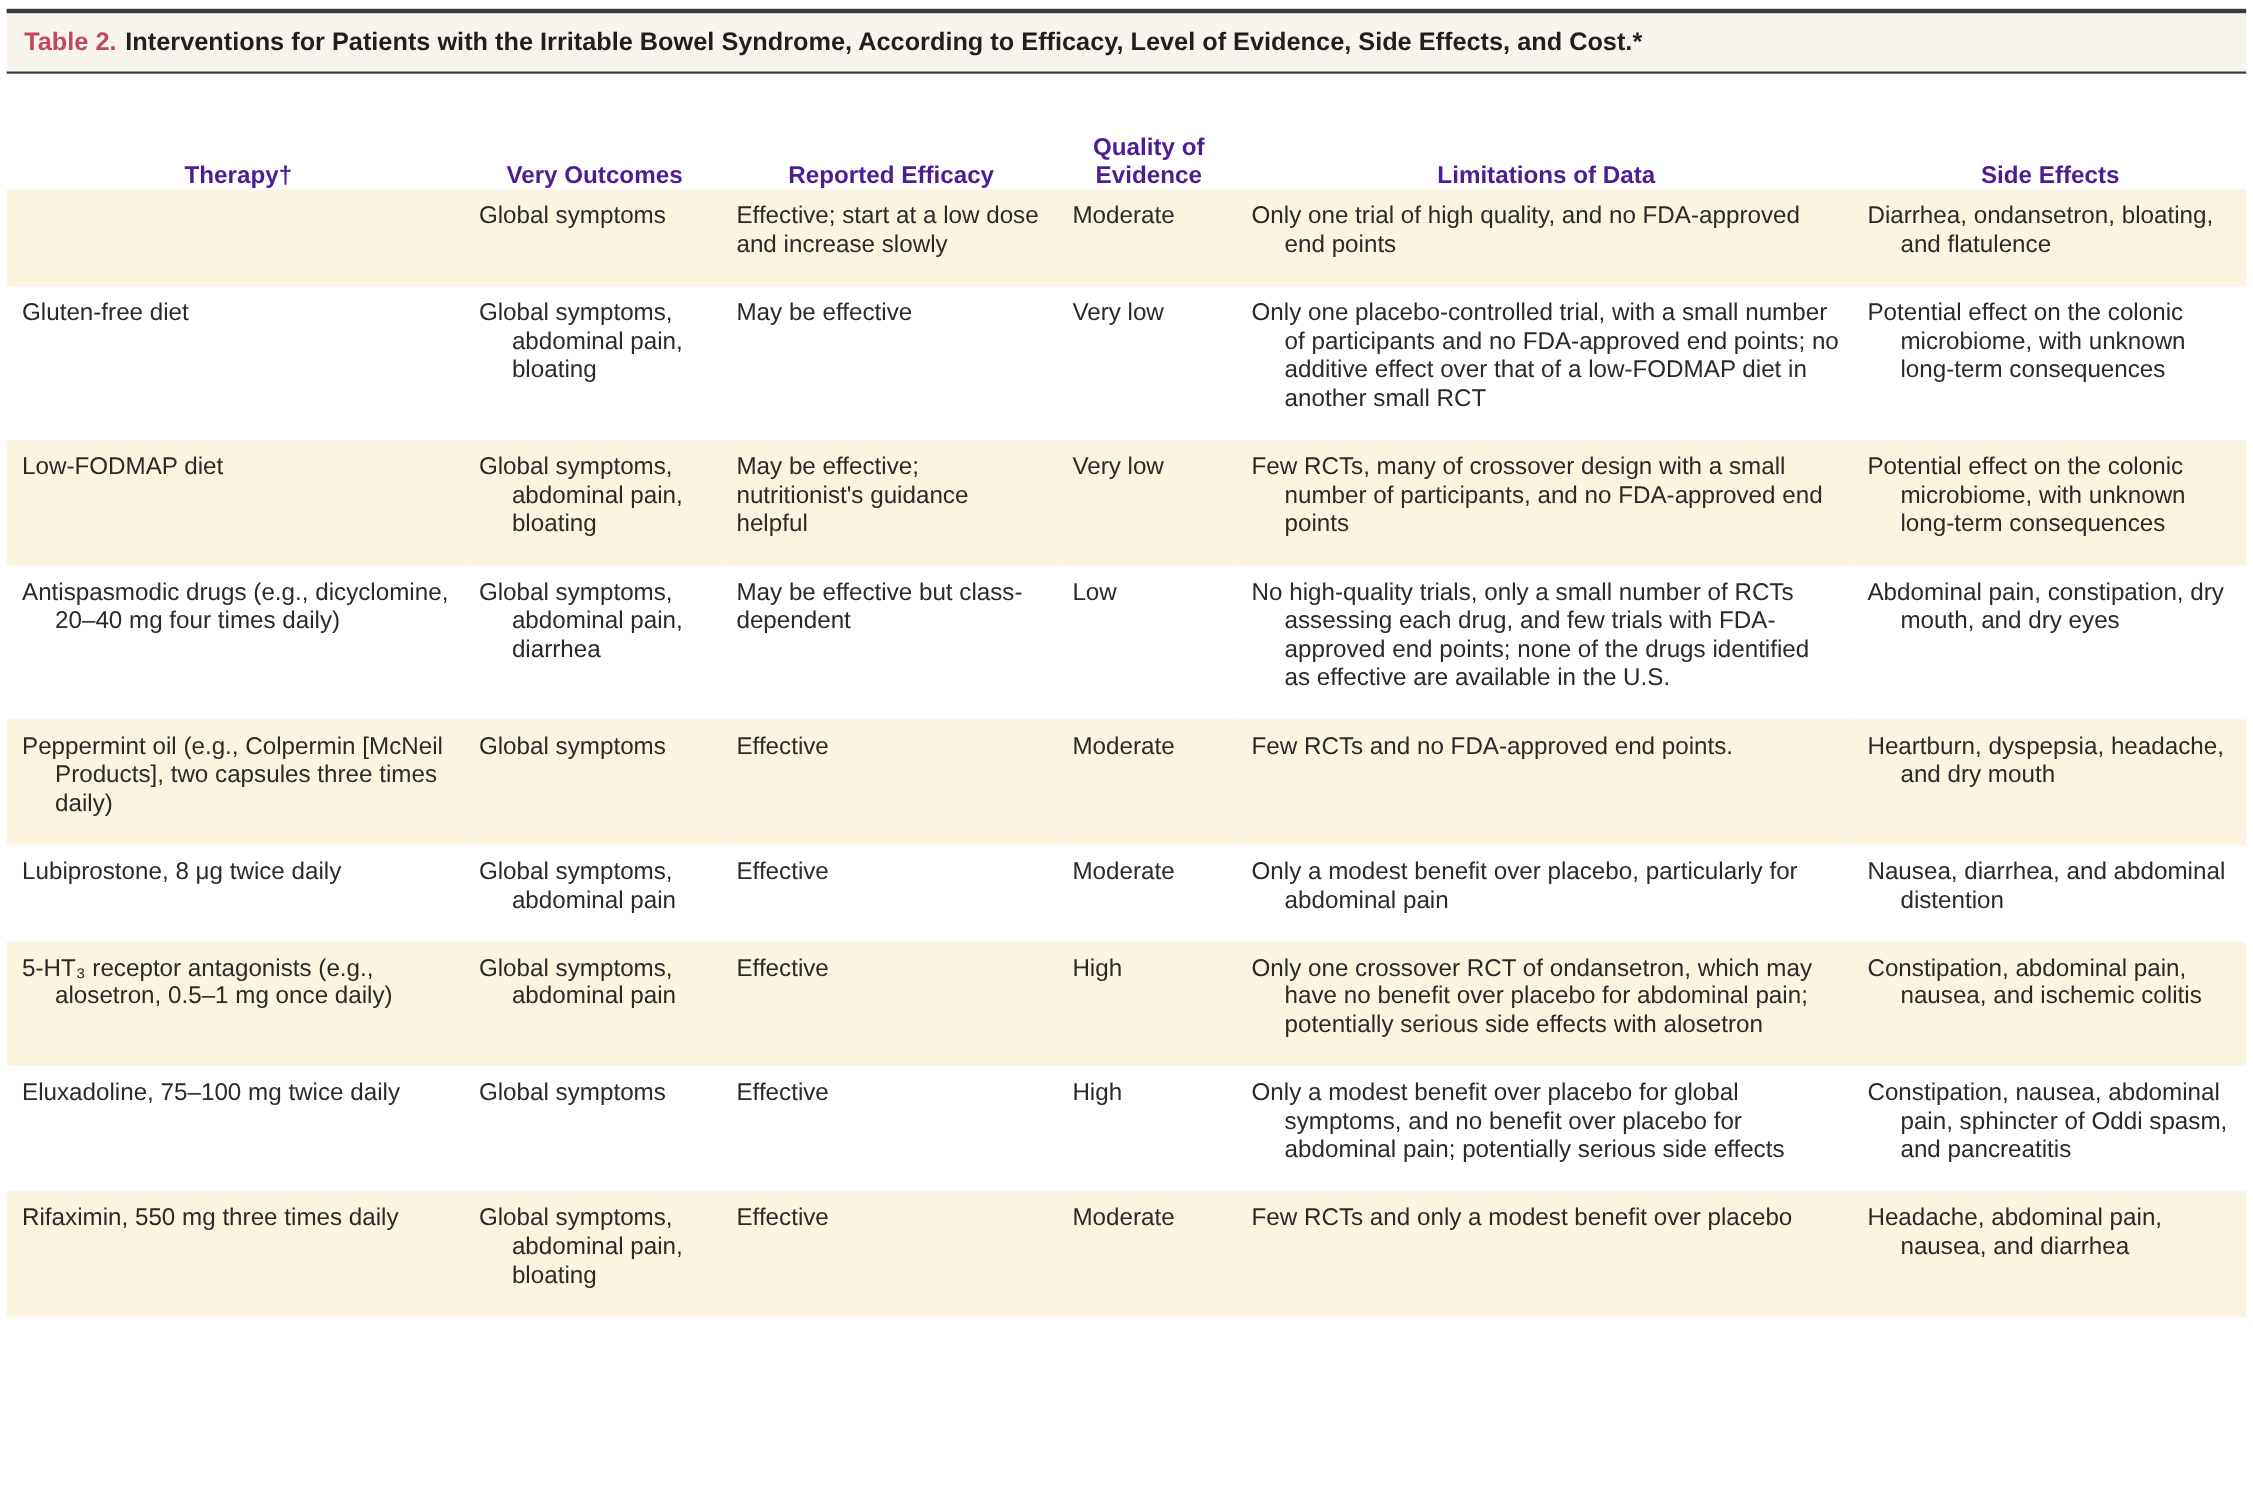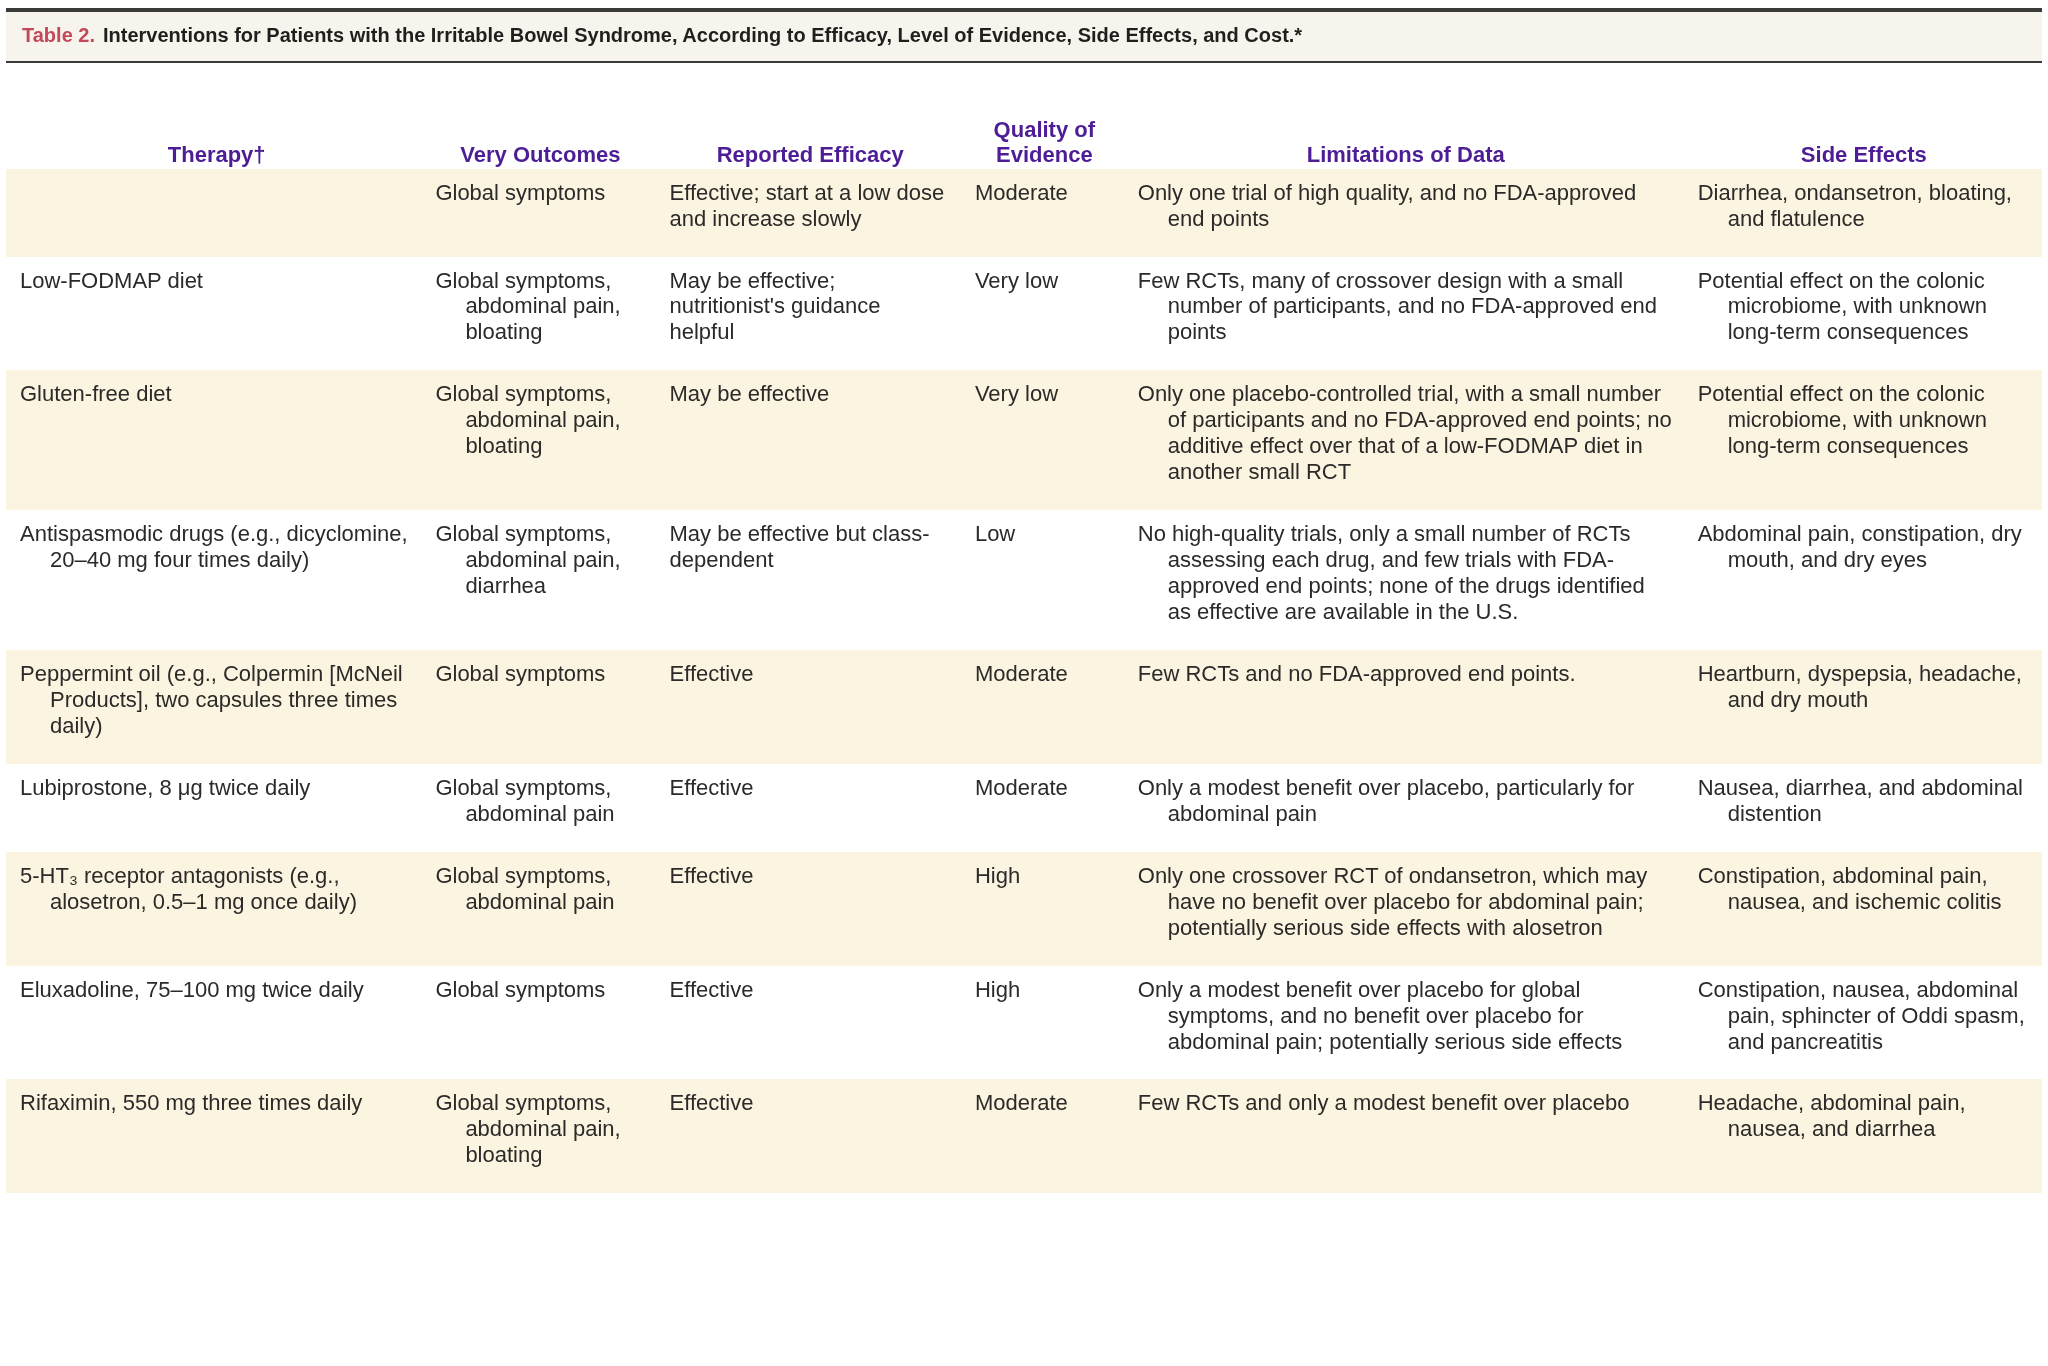--- a/index.html
+++ b/index.html
@@ -14,21 +14,21 @@
     width:2048px;height:1366px;overflow:hidden;background:#ffffff;
     font-family:"Liberation Sans","DejaVu Sans",sans-serif;
     color:var(--text);
   }
   .title-strip{
     margin:8px 6px 0 6px;
     background:#f7f4ee;
     border-top:4px solid var(--rule);
     border-bottom:2px solid var(--rule);
     padding:11px 16px 13px 16px;
-    font-size:20px;font-weight:bold;line-height:1.25;
+    font-size:23px;font-weight:bold;line-height:1.25;
   }
   .title-label{color:var(--accent-red);margin-right:8px;}
   .title-text{color:#201f1e;}
   table.ibs{
     width:2036px;margin:0 6px;
     border-collapse:collapse;table-layout:fixed;
     font-size:22px;line-height:1.18;
   }
   col.c1{width:20.5%;} col.c2{width:11.5%;} col.c3{width:15%;}
   col.c4{width:8%;}    col.c5{width:27.5%;} col.c6{width:17.5%;}
@@ -84,45 +84,45 @@
       <td class="c-quality">Moderate</td>
       <td class="c-limitations">
           <div class="hang">Only one trial of high quality, and no FDA-approved end points</div>
         </td>
       <td class="c-side">
           <div class="hang">Diarrhea, ondansetron, bloating, and flatulence</div>
         </td>
     </tr>
     <tr>
       <td class="c-therapy">
+          <div class="hang">Gluten-free diet</div>
+        </td>
+      <td class="c-outcomes">
+          <div class="hang">Global symptoms, abdominal pain, bloating</div>
+        </td>
+      <td class="c-efficacy">May be effective</td>
+      <td class="c-quality">Very low</td>
+      <td class="c-limitations">
+          <div class="hang">Only one placebo-controlled trial, with a small number of participants and no FDA-approved end points; no additive effect over that of a low-FODMAP diet in another small RCT</div>
+        </td>
+      <td class="c-side">
+          <div class="hang">Potential effect on the colonic microbiome, with unknown long-term consequences</div>
+        </td>
+    </tr>
+    <tr>
+      <td class="c-therapy">
           <div class="hang">Low-FODMAP diet</div>
         </td>
       <td class="c-outcomes">
           <div class="hang">Global symptoms, abdominal pain, bloating</div>
         </td>
       <td class="c-efficacy">May be effective; nutritionist's guidance helpful</td>
       <td class="c-quality">Very low</td>
       <td class="c-limitations">
           <div class="hang">Few RCTs, many of crossover design with a small number of participants, and no FDA-approved end points</div>
-        </td>
-      <td class="c-side">
-          <div class="hang">Potential effect on the colonic microbiome, with unknown long-term consequences</div>
-        </td>
-    </tr>
-    <tr>
-      <td class="c-therapy">
-          <div class="hang">Gluten-free diet</div>
-        </td>
-      <td class="c-outcomes">
-          <div class="hang">Global symptoms, abdominal pain, bloating</div>
-        </td>
-      <td class="c-efficacy">May be effective</td>
-      <td class="c-quality">Very low</td>
-      <td class="c-limitations">
-          <div class="hang">Only one placebo-controlled trial, with a small number of participants and no FDA-approved end points; no additive effect over that of a low-FODMAP diet in another small RCT</div>
         </td>
       <td class="c-side">
           <div class="hang">Potential effect on the colonic microbiome, with unknown long-term consequences</div>
         </td>
     </tr>
     <tr>
       <td class="c-therapy">
           <div class="hang">Antispasmodic drugs (e.g., dicyclomine, 20–40 mg four times daily)</div>
         </td>
       <td class="c-outcomes">

